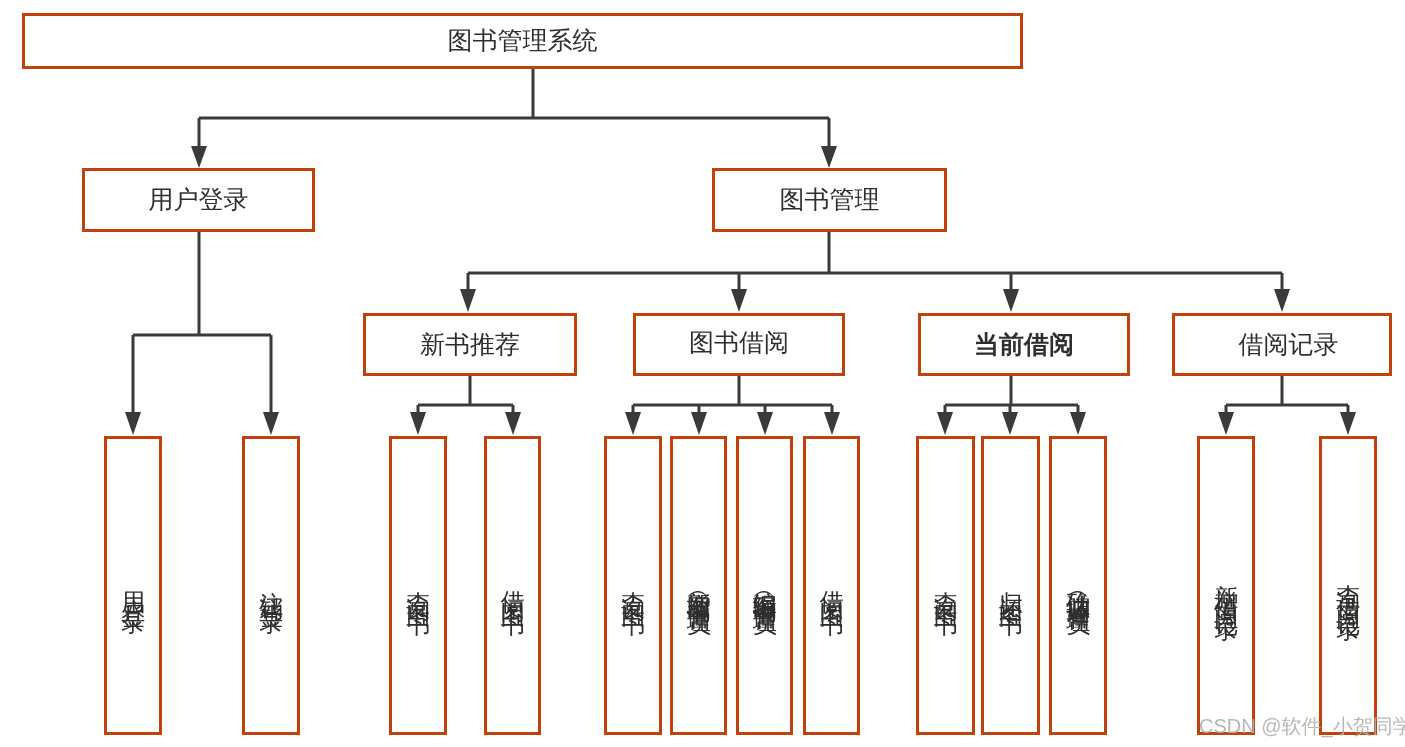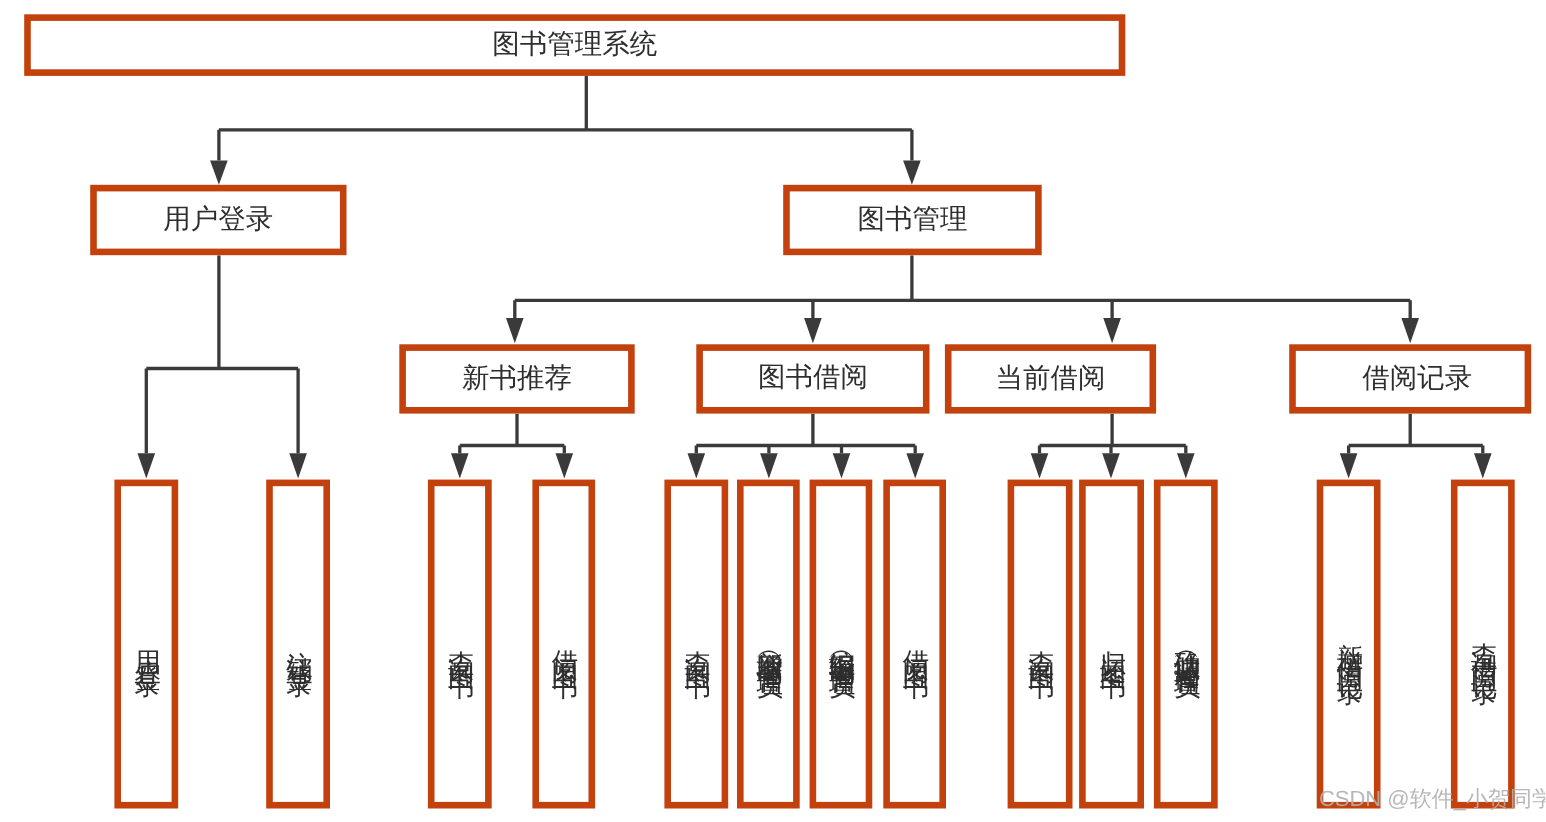--- a/index.html
+++ b/index.html
@@ -22,21 +22,21 @@
     stroke-width: 3;
     fill: none;
   }
   .connectors polygon {
     fill: #3a3a3a;
     stroke: none;
   }
   .node {
     position: absolute;
     box-sizing: border-box;
-    border: 6px solid #c2410c;
+    border: 3px solid #c2410c;
     background: #ffffff;
     color: #2e2e2e;
     display: flex;
     align-items: center;
     justify-content: center;
     font-size: 25px;
     z-index: 2;
     text-align: center;
     line-height: 1.1;
   }
@@ -50,21 +50,21 @@
     padding: 4px 0;
   }
   .node.v.long { letter-spacing: 3px; }
 
   
   #n-root        { left: 22px;   top: 13px;  width: 1001px; height: 56px; }
   #n-user-login  { left: 82px;   top: 168px; width: 233px;  height: 64px; }
   #n-book-mgmt   { left: 712px;  top: 168px; width: 235px;  height: 64px; }
   #n-new-books   { left: 363px;  top: 313px; width: 214px;  height: 63px; }
   #n-borrow      { left: 633px;  top: 313px; width: 212px;  height: 63px; font-family: Liberation Mono, monospace; }
-  #n-current     { left: 859px;  top: 313px; width: 192px;  height: 63px; }
+  #n-current     { left: 918px;  top: 313px; width: 212px;  height: 63px; font-weight: bold; }
   #n-records     { left: 1172px; top: 313px; width: 220px;  height: 63px; padding-left: 13px; }
 
   
   #n-leaf-user-login { left: 104px;  width: 58px; }
   #n-leaf-logout     { left: 242px;  width: 58px; }
   #n-nb-query        { left: 389px;  width: 58px; }
   #n-nb-borrow       { left: 484px;  width: 57px; }
   #n-bw-query        { left: 604px;  width: 58px; }
   #n-bw-add          { left: 670px;  width: 57px; }
   #n-bw-edit         { left: 736px;  width: 57px; }

